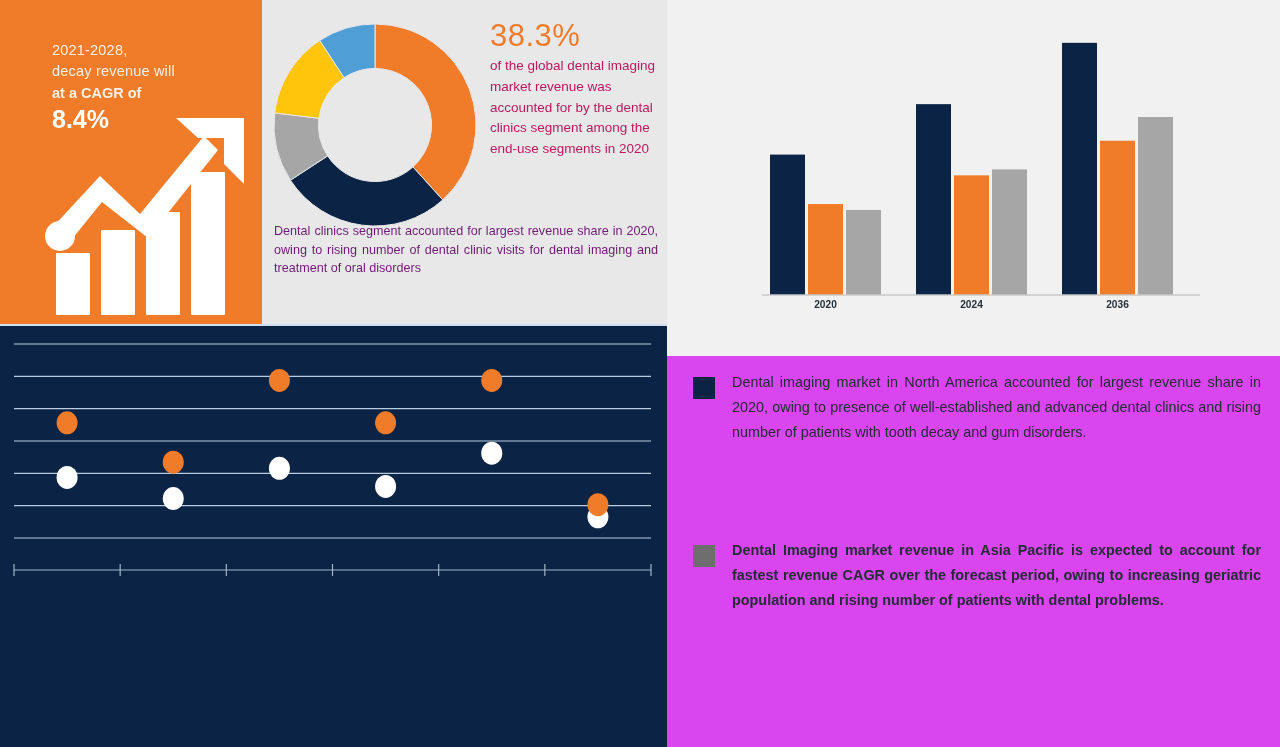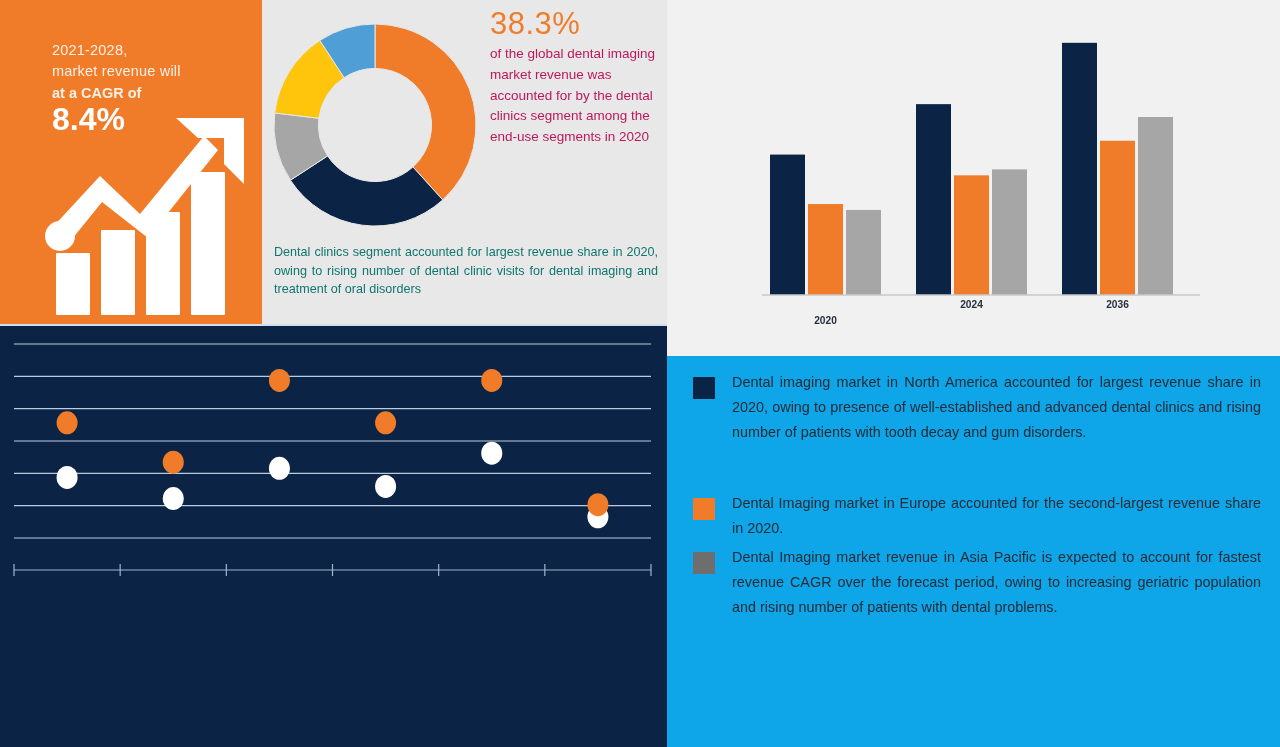--- a/index.html
+++ b/index.html
@@ -12,69 +12,69 @@
 
   
   #cagr-panel{
     position:absolute; left:0; top:0; width:262px; height:324px;
     background:#f07c2a; overflow:hidden;
   }
   #cagr-text{ position:absolute; left:52px; top:40px; width:200px; color:#fff; }
   .cg-line1{ font-size:14.5px; line-height:21px; color:#fdf0e4; letter-spacing:.2px; }
   .cg-accel{ font-size:26px; font-weight:bold; line-height:31px; letter-spacing:.4px; color:#ffffff; }
   .cg-line3{ font-size:14.5px; line-height:22px; color:#fdf0e4;font-weight:bold; }
-  .cg-val{ font-size:32px; font-weight:bold; line-height:30px; color:#ffffff; }
+  .cg-val{ font-size:25px; font-weight:bold; line-height:30px; color:#ffffff; }
   #growth-art{ position:absolute; left:44px; top:110px; width:215px; height:210px; }
 
   
   #donut-panel{
     position:absolute; left:262px; top:0; width:405px; height:324px;
     background:#e8e8e8;
   }
   #donut-wrap{ position:absolute; left:8px; top:18px; width:210px; height:218px; }
   #donut-svg{ display:block; }
-  #pct-block{ position:absolute; left:228px; top:4px; width:170px; }
+  #pct-block{ position:absolute; left:228px; top:16px; width:170px; }
   #pct-value{ font-size:31px; color:#f07c2a; letter-spacing:.5px; line-height:40px; }
   #pct-desc{ font-size:13.5px; color:#be185d; line-height:20.8px; }
   #donut-note{
-    position:absolute; left:12px; top:243px; width:384px;
-    font-size:12.6px; line-height:18.5px; color:#0f766e; text-align:justify;
+    position:absolute; left:12px; top:222px; width:384px;
+    font-size:12.6px; line-height:18.5px; color:#701a75; text-align:justify;
   }
 
   
   #navy-panel{
     position:absolute; left:0; top:324px; width:667px; height:423px;
     background:#0b2344; border-top:2px solid #cfe0ef;
   }
   #dot-chart{ position:absolute; left:0; top:0; width:667px; height:290px; }
 
   
   #bar-panel{ position:absolute; left:667px; top:0; width:613px; height:356px; background:#f1f1f1; }
   #bar-svg{ position:absolute; left:0; top:0; }
   .xtick{
     position:absolute; top:299px; font-size:10.2px; font-weight:bold;
     color:#26313d; text-align:center; width:70px;
   }
 
   
-  #notes-panel{ position:absolute; left:667px; top:356px; width:613px; height:391px; background:#0ea5e9;padding-left:43px; }
+  #notes-panel{ position:absolute; left:667px; top:356px; width:613px; height:391px; background:#d946ef;padding-left:43px; }
   .note-row{ position:absolute; display:flex; gap:17px; width:568px; }
   .note-sw{ width:22px; height:22px; flex:0 0 22px; margin-top:7px; }
   .note-tx{ font-size:14.4px; line-height:25.2px; color:#242c36; text-align:justify; }
   #logo{ position:absolute; left:1128px; top:671px; width:122px; height:32px; }
 </style>
 </head>
 <body>
 
 <div id="root">
 
   <div id="cagr-panel">
     <div id="cagr-text">
       <div class="cg-line1">2021-2028,</div>
-      <div class="cg-line1">market revenue will</div>
+      <div class="cg-line1">decay revenue will</div>
       <div class="cg-line3">at a CAGR of</div>
       <div class="cg-val">8.4%</div>
     </div>
     <svg id="growth-art" viewBox="0 0 215 210">
       <g fill="#ffffff">
         <rect x="12" y="143" width="34" height="62" rx="1"></rect>
         <rect x="57" y="120" width="34" height="85" rx="1"></rect>
         <rect x="102" y="102" width="34" height="103" rx="1"></rect>
         <rect x="147" y="62" width="34" height="143" rx="1"></rect>
         <path d="M6 120 L56 66 L96 104 L160 26 L160 26 L174 40 L104 128 L58 92 L24 134 Z"></path>
@@ -115,21 +115,21 @@
           <rect x="287" y="175.34444444444443" width="35" height="119.65555555555557" fill="#f07c2a"></rect>
           <rect x="325" y="169.41111111111113" width="35" height="125.58888888888887" fill="#a6a6a6"></rect>
           <rect x="395" y="42.83333333333337" width="35" height="252.16666666666663" fill="#0b2344"></rect>
           <rect x="433" y="140.73333333333335" width="35" height="154.26666666666665" fill="#f07c2a"></rect>
           <rect x="471" y="117" width="35" height="178" fill="#a6a6a6"></rect>
         </g>
       <line x1="95" y1="295" x2="533" y2="295" stroke="#c9c9c9" stroke-width="1.4"></line>
     </svg>
 
     <div id="bar-xticks">
-        <div class="xtick" style="left: 123.5px; margin-top: 16px;">2020</div>
+        <div class="xtick" style="left: 123.5px;">2020</div>
         <div class="xtick" style="left: 269.5px;">2024</div>
         <div class="xtick" style="left: 415.5px;">2036</div>
       </div>
 
   </div>
 
   <div id="navy-panel">
     <svg id="dot-chart" viewBox="0 0 667 290">
       <g id="dot-grid">
           <line x1="14" y1="18" x2="651" y2="18" stroke="#b9cde2" stroke-width="1.1"></line>
@@ -166,24 +166,20 @@
         </g>
     </svg>
 
   </div>
 
   <div id="notes-panel">
       <div class="note-row" style="left: 26px; top: 14px;">
         <div class="note-sw" style="background: rgb(11, 35, 68);"></div>
         <div class="note-tx">Dental imaging market in North America accounted for largest revenue share in 2020, owing to presence of well-established and advanced dental clinics and rising number of patients with tooth decay and gum disorders.</div>
       </div>
-      <div class="note-row" style="left: 26px; top: 135px;">
-        <div class="note-sw" style="background: rgb(240, 124, 42);"></div>
-        <div class="note-tx">Dental Imaging market in Europe accounted for the second-largest revenue share in 2020.</div>
-      </div>
-      <div class="note-row" style="left: 26px; top: 189px;">
+      <div class="note-row" style="left: 26px; top: 182px; font-weight: bold;">
         <div class="note-sw" style="background: rgb(110, 110, 110);"></div>
         <div class="note-tx">Dental Imaging market revenue in Asia Pacific is expected to account for fastest revenue CAGR over the forecast period, owing to increasing geriatric population and rising number of patients with dental problems.</div>
       </div>
     </div>
 
 
 </div>
 
 </body></html>

